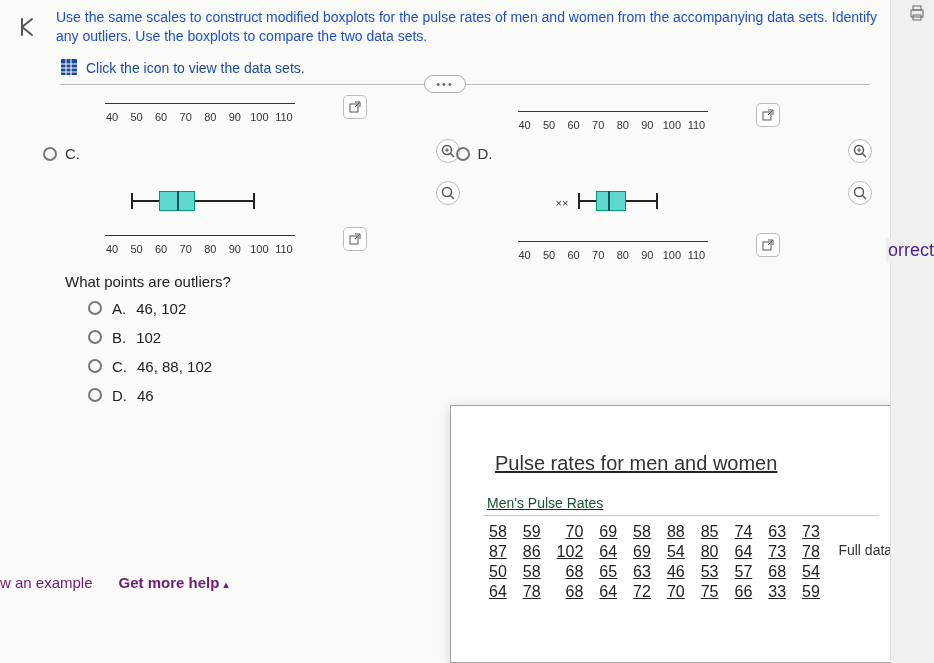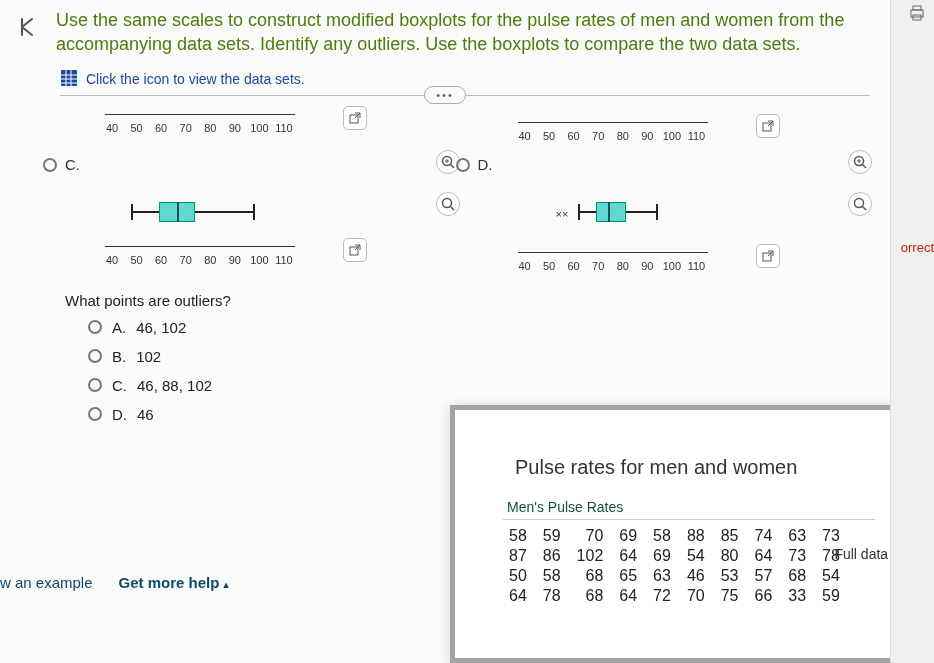--- a/index.html
+++ b/index.html
@@ -29,32 +29,32 @@
     border-left: 1px solid #ddd;
   }
   .right-gutter .print-icon {
     position: absolute;
     top: 4px; right: 8px;
     width: 18px; height: 18px;
   }
   .correct-tab {
     position: absolute;
     right: 0px; top: 238px;
-    font-size: 13px;
-    color: #b91c1c;
+    font-size: 18px;
+    color: #4c1d95;
     background: #f0f0ee;
     padding: 2px 0 2px 2px;
   }
   .toprow { display: flex; align-items: flex-start; gap: 16px; }
   .back-btn {
     width: 30px; height: 30px;
     display:flex; align-items:center; justify-content:center;
     color:#555; cursor:pointer; margin-top:4px;
   }
-  .prompt { flex: 1; font-size: 18px; line-height: 1.35; color:#4d7c0f; }
+  .prompt { flex: 1; font-size: 14px; line-height: 1.35; color:#1d4ed8; }
   .iconrow { display:flex; align-items:flex-end; gap:8px; margin:12px 0 8px 50px;}
   .data-icon {
     width:18px; height:18px;
     display:inline-flex; align-items:center; justify-content:center;
     cursor:pointer;
   }
   .data-link { color:#1a4aa0; font-size:14px; cursor:pointer; }
   .hr-wrap { position:relative; margin:6px 0 12px 0; }
   .hr-line { border:none; border-top:1px solid #bbb; margin:0 10px 0 50px; }
   .dots-pill {
@@ -77,40 +77,41 @@
     background:#fff; display:flex; align-items:center; justify-content:center;
     cursor:pointer;
   }
   .toolbtn.square { border-radius:5px; }
   .boxplot-block { margin:4px 0 2px 40px; position:relative; height:44px; width:230px;}
   .bp-whisker { position:absolute; top:21px; height:2px; background:#222; }
   .bp-cap { position:absolute; top:14px; width:2px; height:16px; background:#222;}
   .bp-box { position:absolute; top:12px; height:20px; background:#5fd8d0; border:1px solid #097; }
   .bp-median { position:absolute; top:12px; width:2px; height:20px; background:#055;}
   .bp-out { position:absolute; top:18px; font-size:11px; color:#333; font-family:sans-serif;}
-  .question2 { margin:8px 0 10px 55px; font-size:15px; }
+  .question2 { margin:0 0 10px 55px; font-size:15px; }
   .mc-list { margin:8px 0 0 78px; display:flex; flex-direction:column; gap:12px; font-size:15px;}
   .mc-item { display:flex; align-items:center; gap:10px; }
   .mc-radio { width:14px; height:14px; border:2px solid #777; border-radius:50%; flex-shrink:0; }
   .mc-label { color:#222; }
   .footer-links {
     position:absolute; left:0; bottom:72px;
     display:flex; gap:26px; font-size:15px; color:#333;
     padding-left:0;
   }
-  .footer-links .link { color:#0c4a6e; cursor:pointer;margin-top:40px; }
+  .footer-links .link { color:#701a75; cursor:pointer;margin-top:40px; }
   .footer-links .link.b { font-weight:bold; }
   .caret-up { font-size:10px; margin-left:4px;}
   .popup {
     position:absolute; left:450px; top:405px;
     width:460px; height:258px;
-    background:#fff; border:5px solid #a3a3a3;
+    background:#fff; border:1px solid #a3a3a3;
     box-shadow:0 2px 12px rgba(0,0,0,.15);
-    padding:14px 0 0 16px;
+    padding:14px 0 0 0;
     overflow:hidden;
+    text-decoration:underline;
   }
   .popup h2 { font-size:20px; font-weight:normal; text-align:left; margin:32px 0 20px 44px; color:#333;}
   .data-table-wrap { margin:4px 0 0 32px; }
   .tbl-caption { font-size:14px; color:#14532d; margin:0 0 4px 4px;}
   .tbl-hr { border:none; border-top:1px solid #ccc; margin:2px 30px 6px 0;}
   .fulldata { position:absolute; right:6px; top:136px; font-size:14px; color:#333;}
   table.data { border-collapse:collapse; font-size:16px; }
   table.data td { padding:1px 10px 1px 6px; text-align:right; min-width:26px;}
   svg { display:block; }
 </style>

